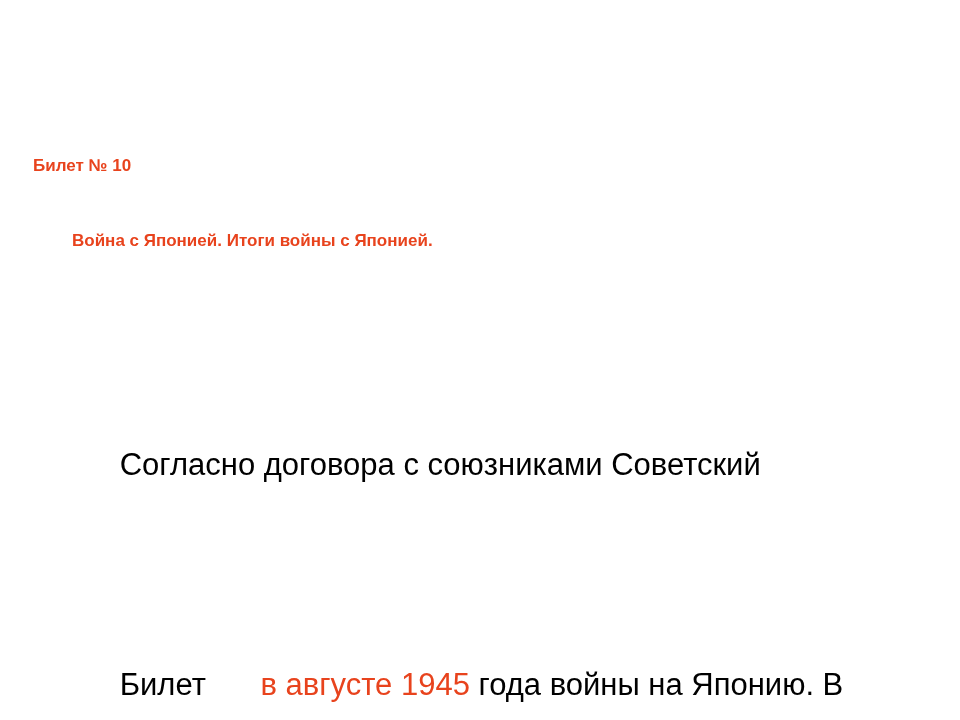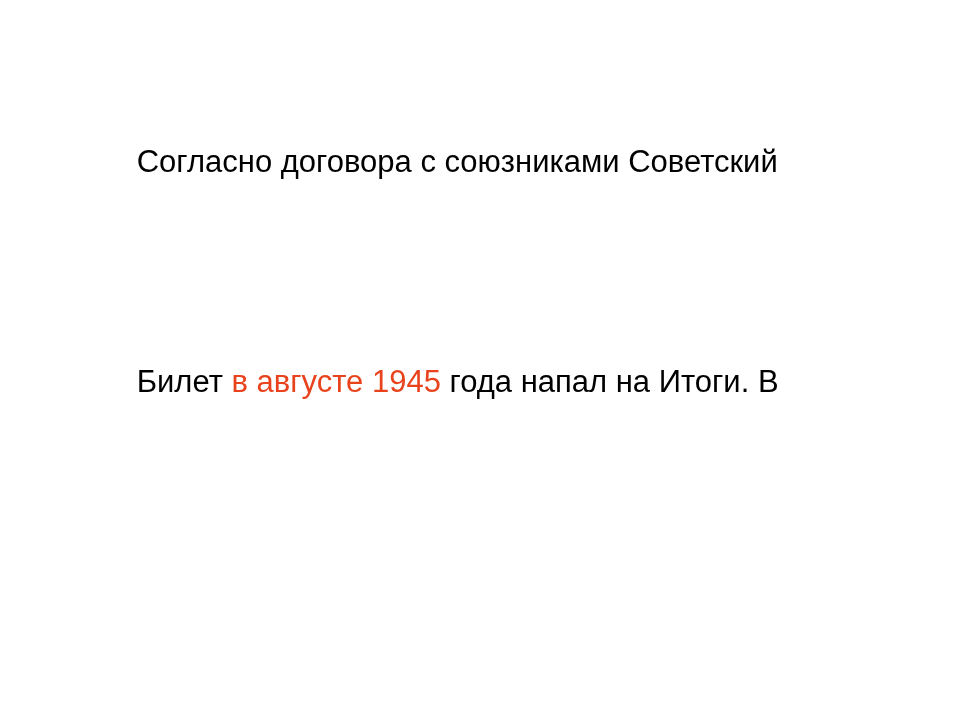--- a/index.html
+++ b/index.html
@@ -24,36 +24,40 @@
     white-space: pre;
   }
   .h-indent { padding-left: 39px; }
   .para {
     font-size: 31px;
     line-height: 44px;
     color: #000000;
     white-space: pre;
   }
   .p1 { margin-top: 8px; }
-  .pl68  { padding-left: 85px; }
+  .pl68  { padding-left: 68px; }
   span[data-color="text"]   { color: #000000; }
-  span[data-color="accent"] { color: var(--accent, #E8431D); }
+  span[data-color="accent"] { color: var(--accent, #E8431D); margin-left: 46px; }
 </style>
 </head>
 <body>
 
 <div class="slide">
 
+  <div class="header">
+    <div class="h-line">Билет № 10</div>
+    <div class="h-line h-indent">Война с Японией. Итоги войны с Японией.</div>
+  </div>
 
   <div class="para p1">
     <div class="line pl68">
       <span data-color="text">Согласно договора с союзниками Советский</span>
     </div>
     <div class="line pl68">
-      <span data-color="text">Билет </span><span data-color="accent">в августе 1945</span><span data-color="text"> года напал на Итоги. В</span>
+      <span data-color="text">Билет </span><span data-color="accent">в августе 1945</span><span data-color="text"> года войны на Японию. В</span>
     </div>
     
     
     
     
   </div>
 
 </div>
 
 </body></html>

